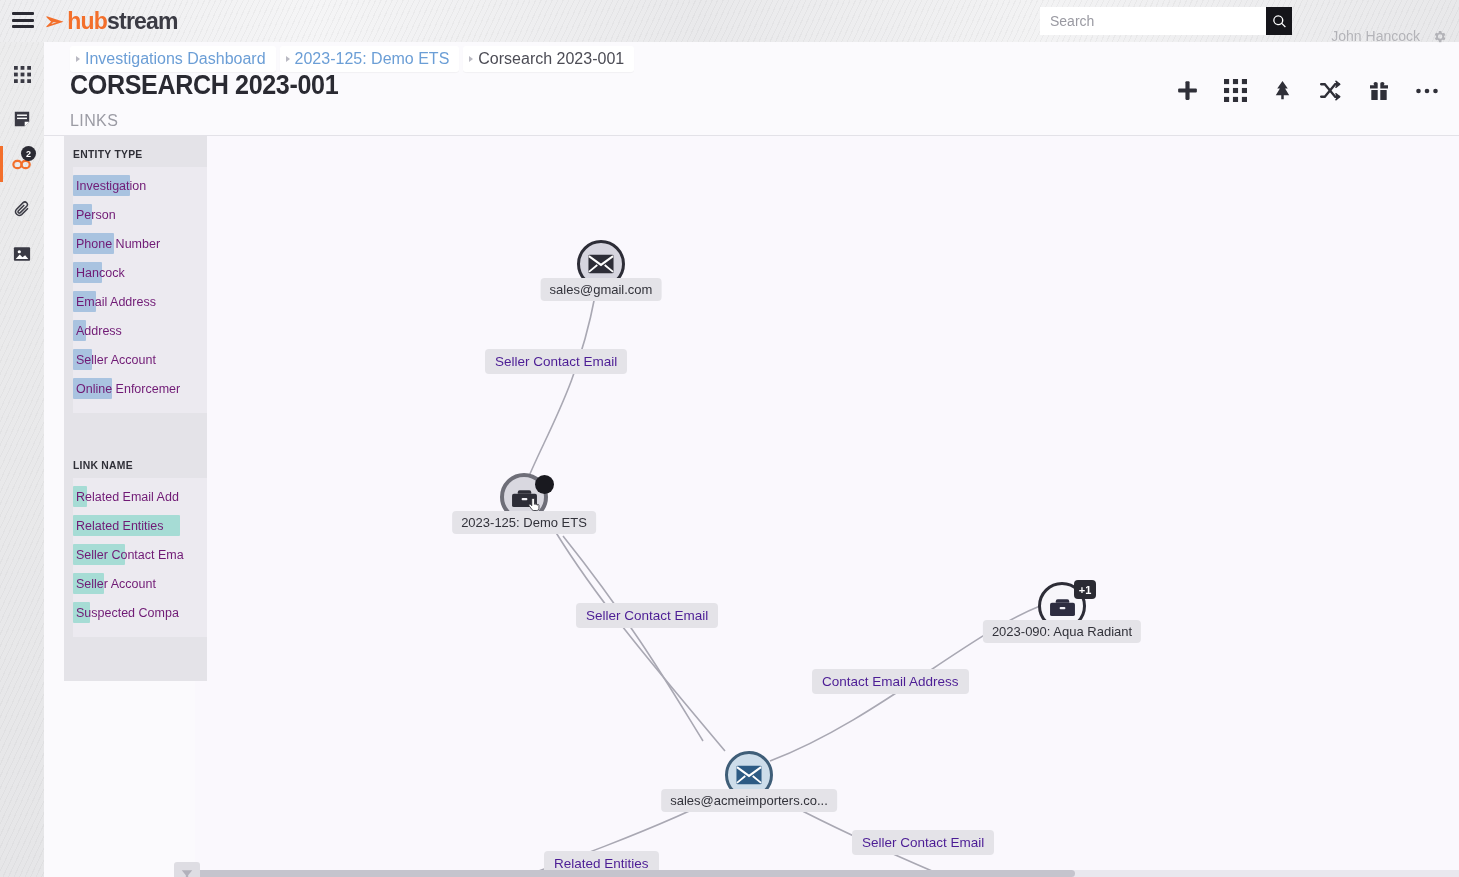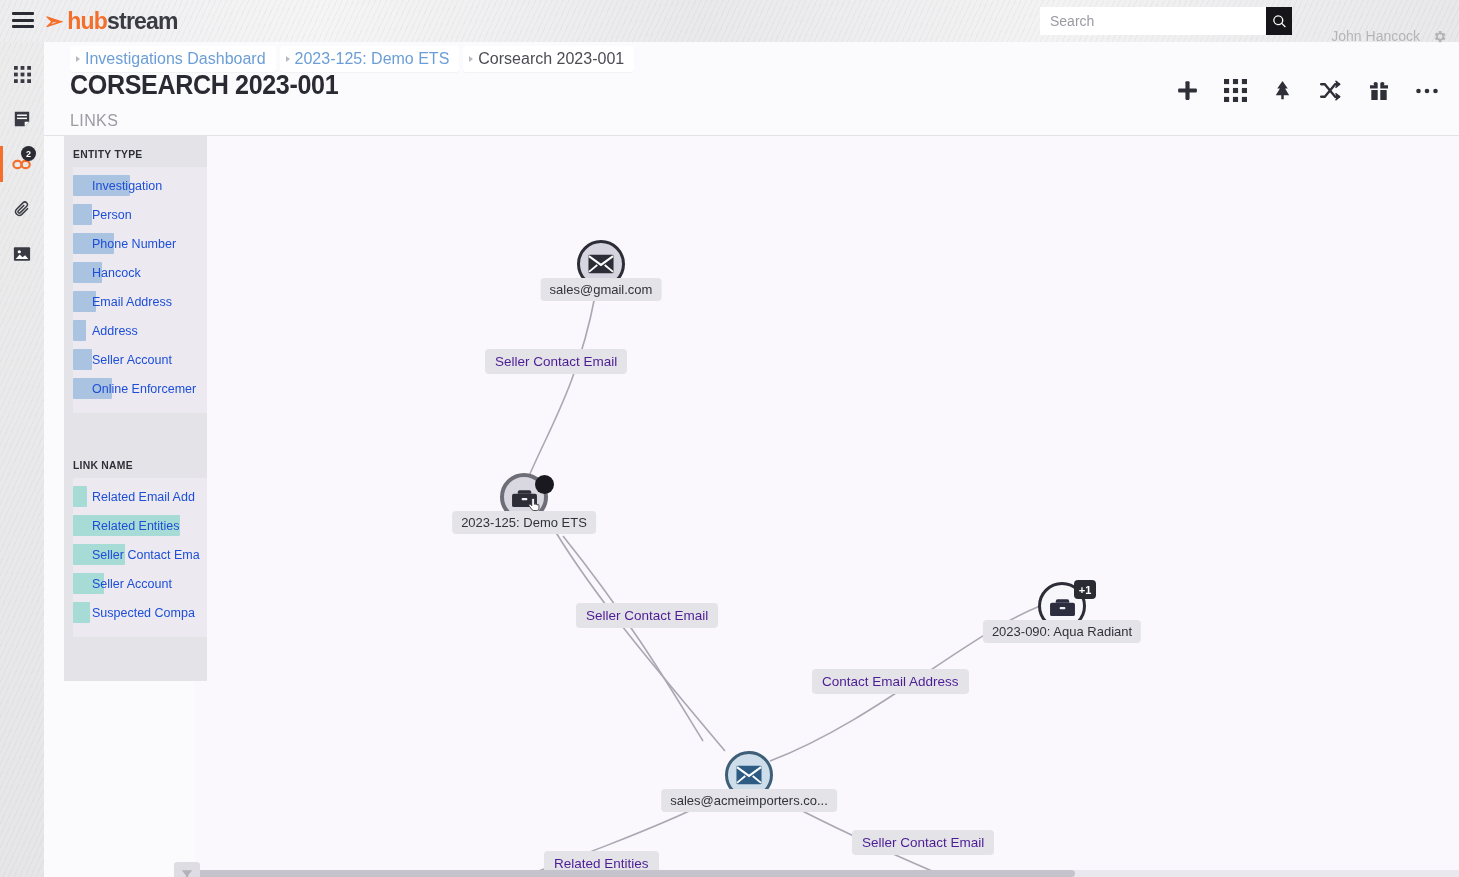--- a/index.html
+++ b/index.html
@@ -122,22 +122,22 @@
   }
   .facet-list { background:#eceaf0; padding:4px 0 10px 0; }
   .facet-row {
     position:relative; height:29px; display:flex; align-items:center; cursor:pointer;
     overflow:hidden;
   }
   .facet-bar {
     position:absolute; left:0; top:4px; height:21px; border-radius:1px;
   }
   .facet-label {
-    position:relative; z-index:2; font-size:12.5px; color:#1d4ed8;
-    padding-left:19px; white-space:nowrap;
+    position:relative; z-index:2; font-size:12.5px; color:#701a75;
+    padding-left:3px; white-space:nowrap;
   }
   .facet-gap { height:34px; }
   .filter-btn {
     position:absolute; left:110px; top:726px; width:26px; height:26px;
     display:flex; align-items:center; justify-content:center; cursor:pointer;
     border-radius:3px; background:#dedde3;
   }
 
   
   .canvas {

